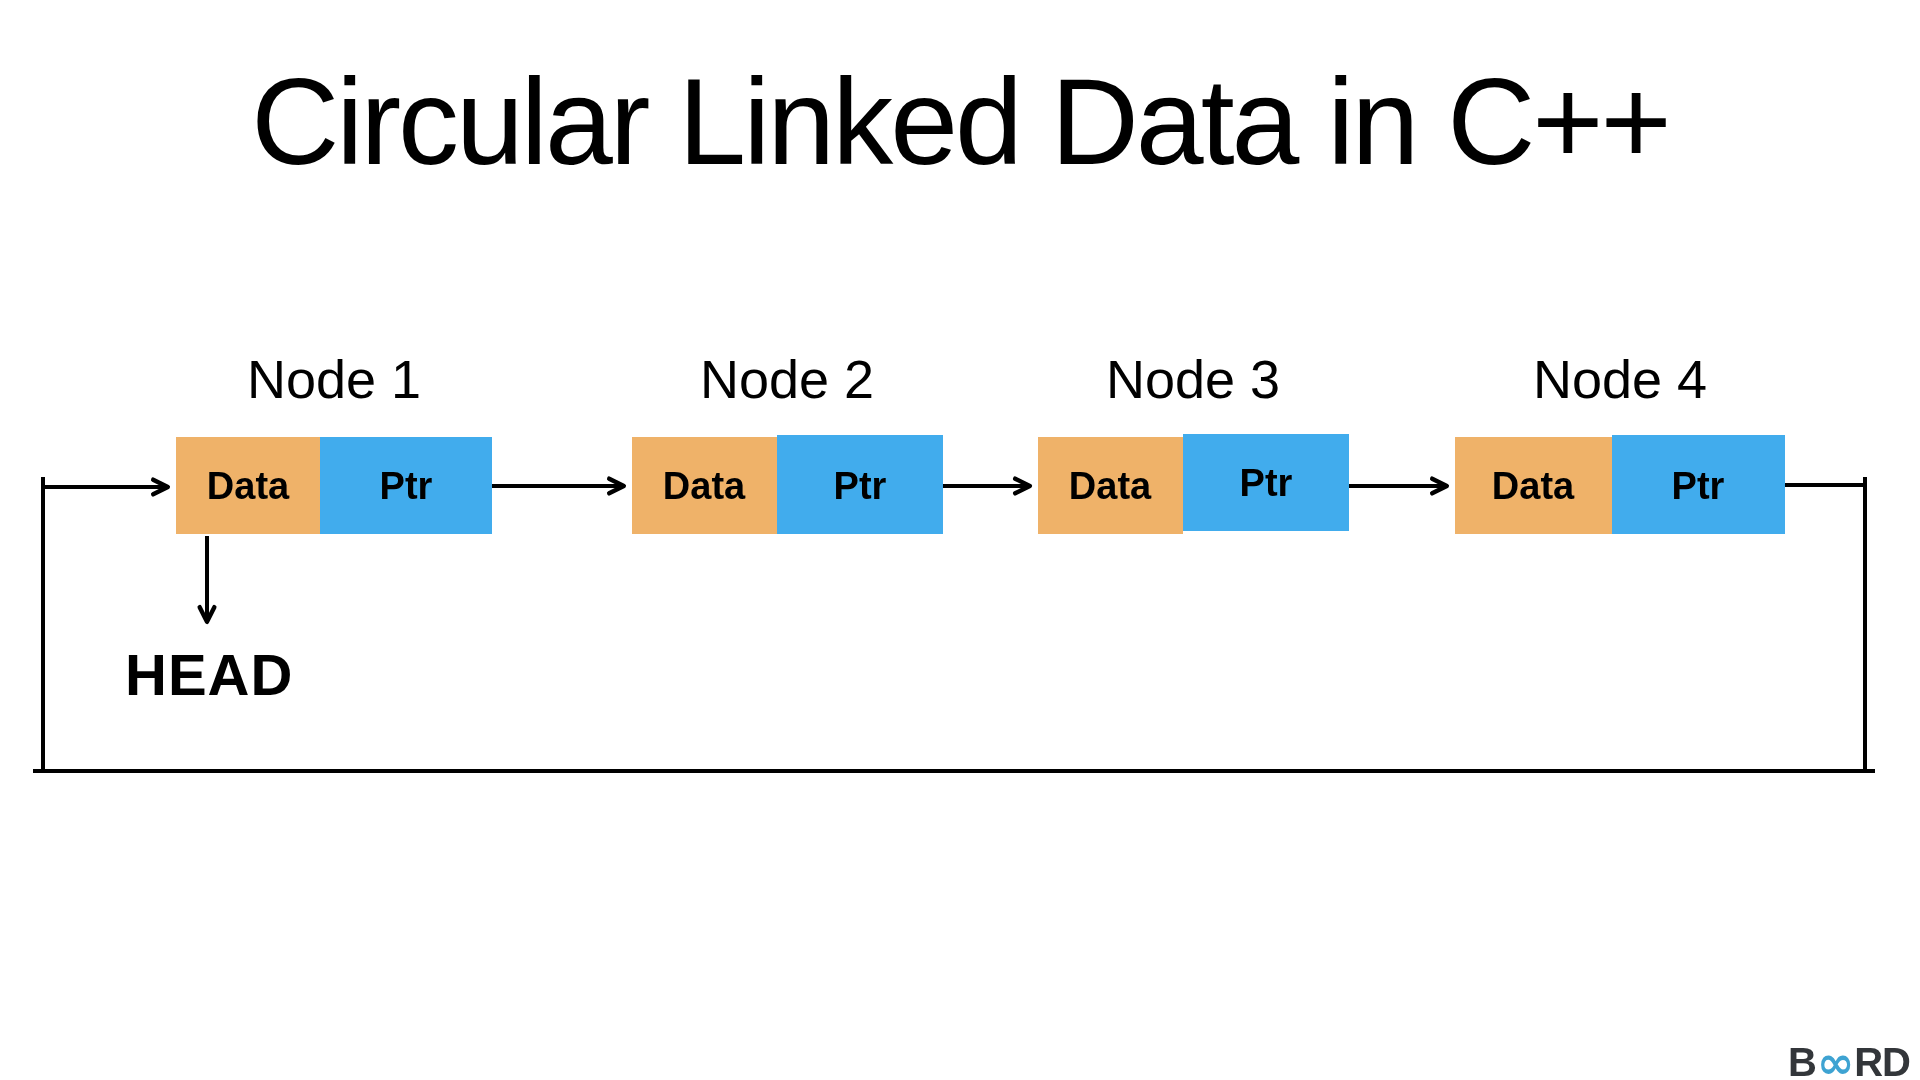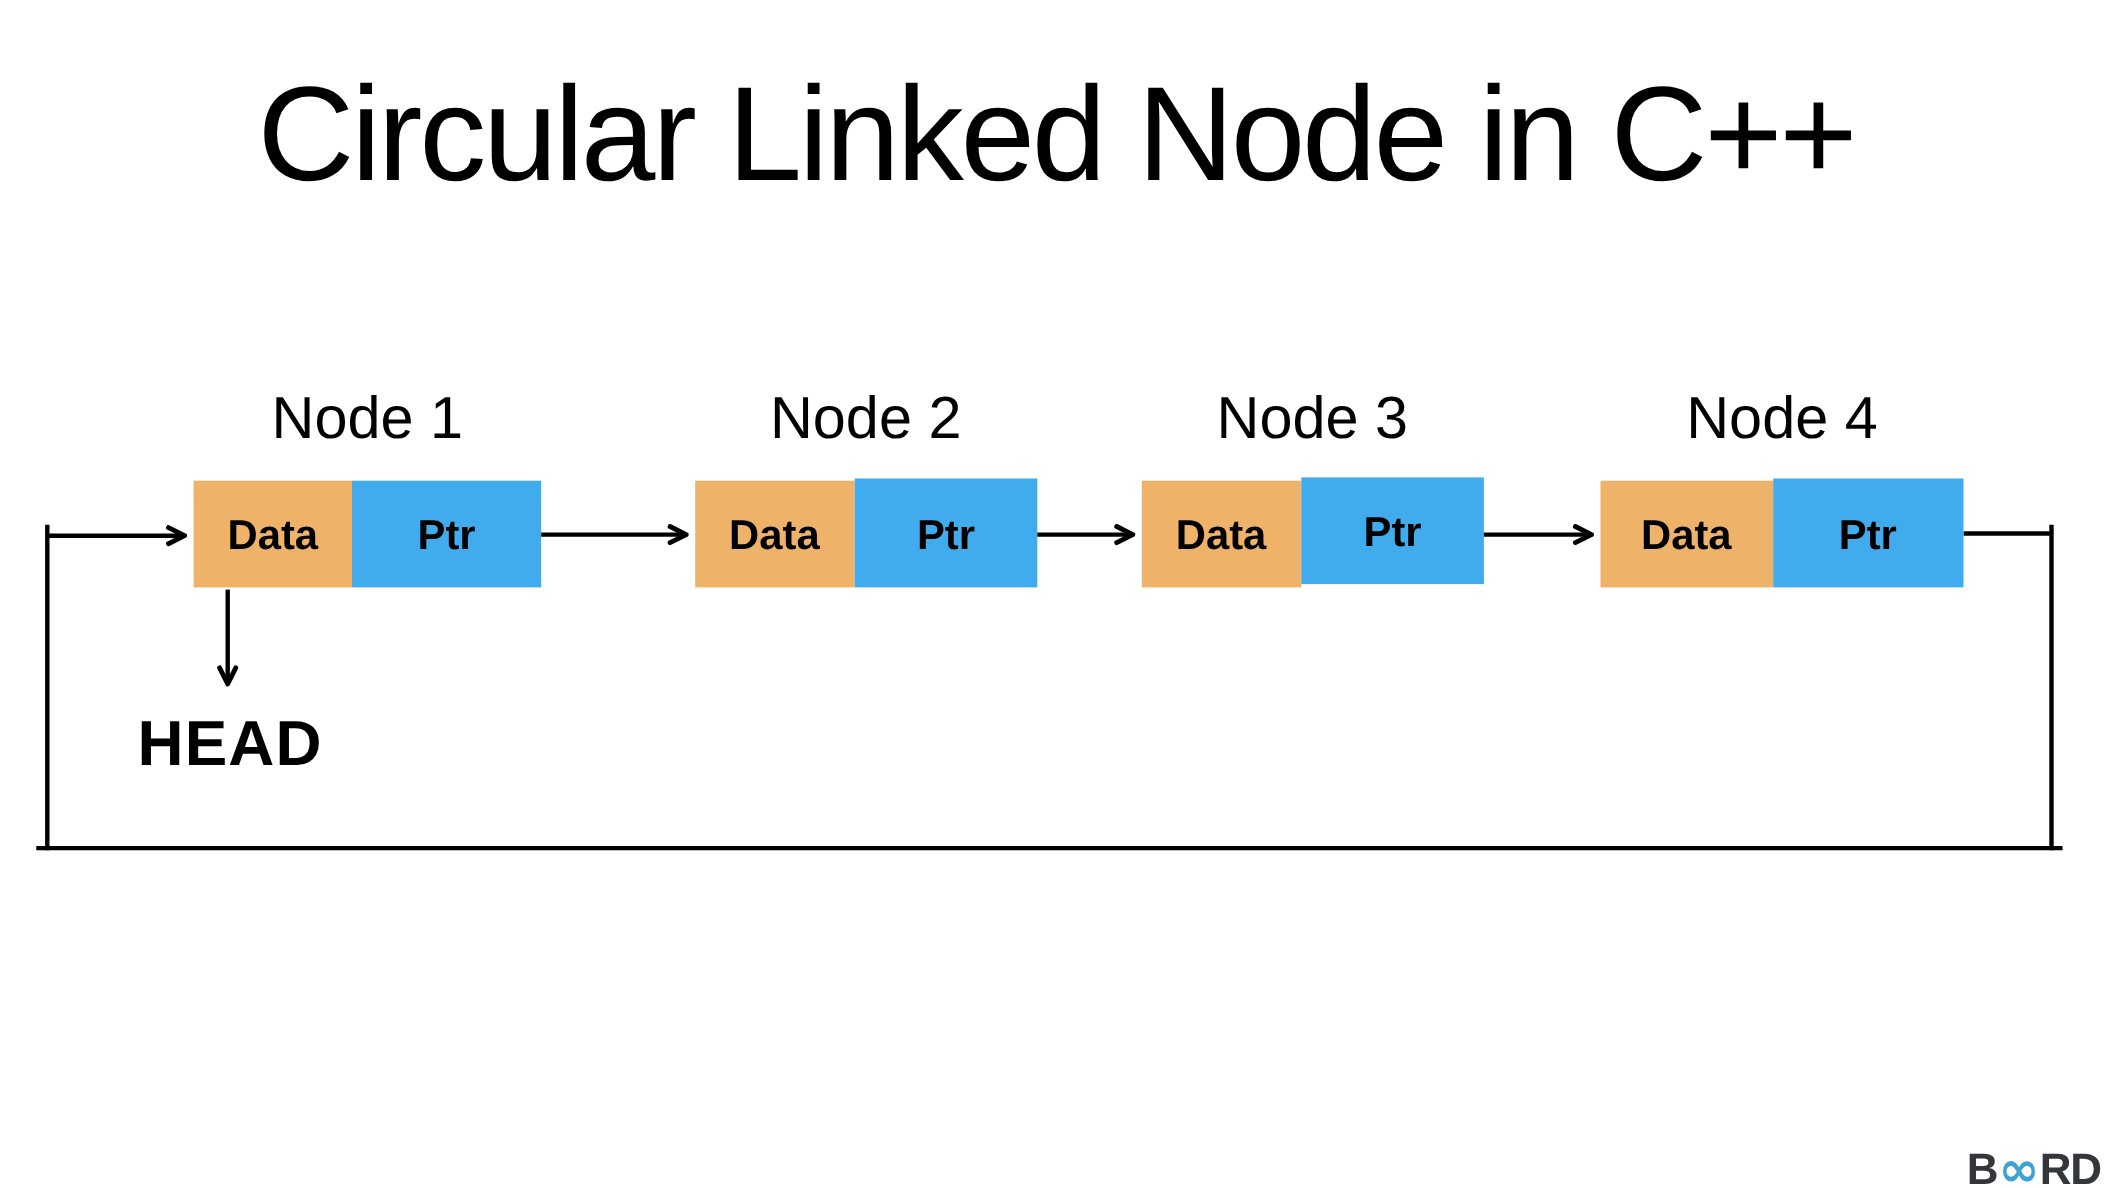--- a/index.html
+++ b/index.html
@@ -44,21 +44,21 @@
     position: relative;
     top: 2px;
     margin: 0 1px;
   }
 </style>
 </head>
 <body>
 
 <div id="canvas">
 
-  <div class="page-title">Circular Linked Node in C++</div>
+  <div class="page-title">Circular Linked Data in C++</div>
 
   <svg class="diagram" width="1920" height="1080" viewBox="0 0 1920 1080">
     <defs>
       <marker id="arrowhead" viewBox="0 0 12 12" refX="9" refY="6" markerWidth="5.5" markerHeight="5.5" orient="auto-start-reverse">
         <path d="M2,2 L10,6 L2,10" fill="none" stroke="#000000" stroke-width="2.4" stroke-linecap="round" stroke-linejoin="round"></path>
       </marker>
     </defs>
 
     <line x1="43" y1="477" x2="43" y2="773" stroke-width="4" stroke="#000000"></line>
     <line x1="33" y1="771" x2="1875" y2="771" stroke-width="4" stroke="#000000"></line>

